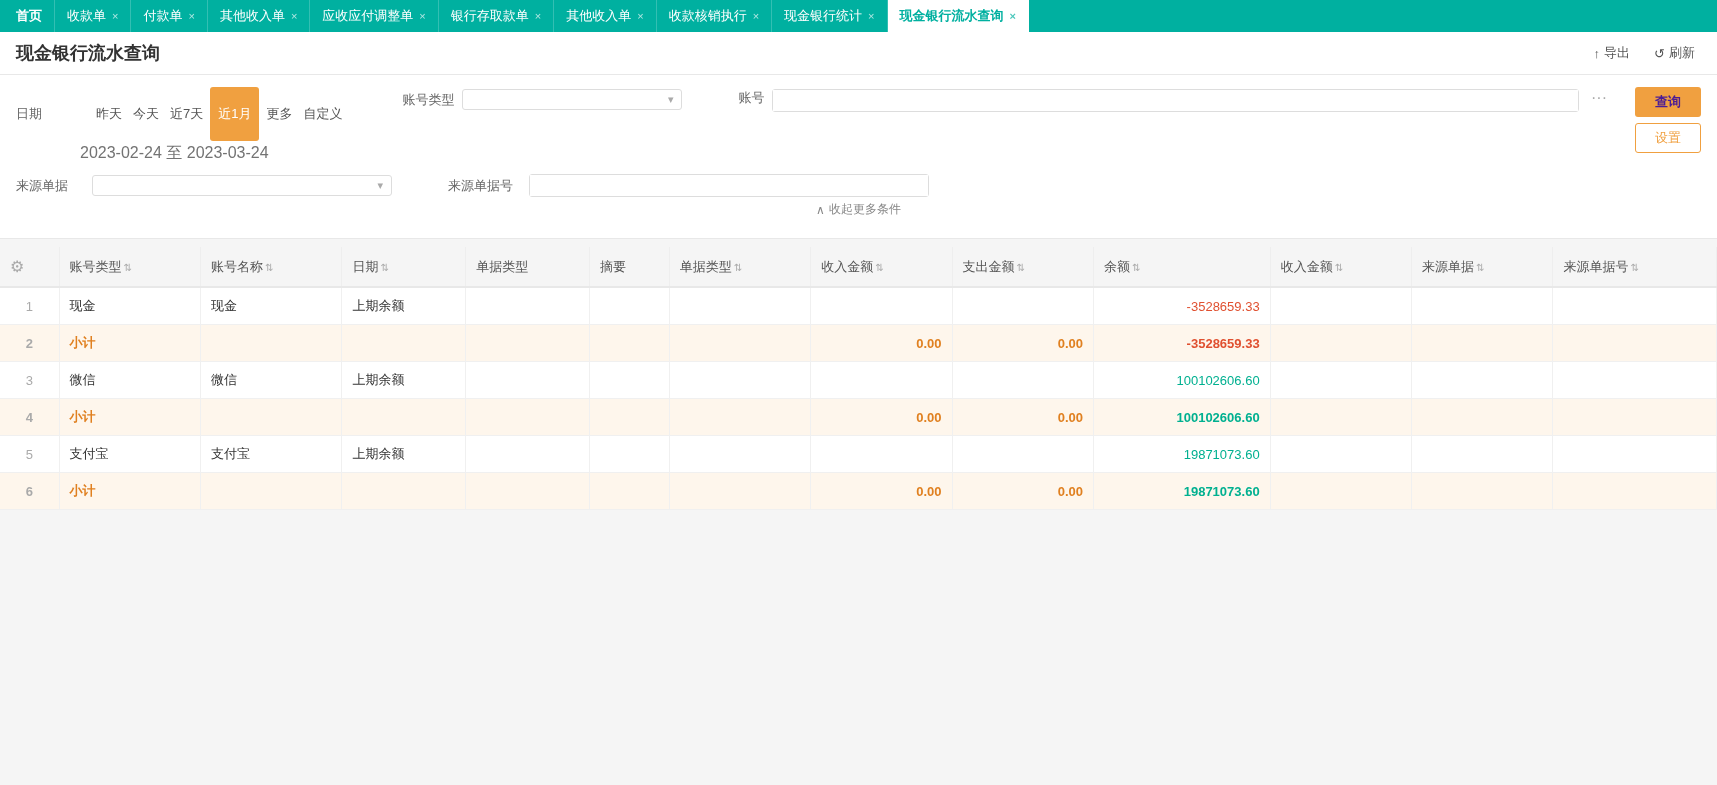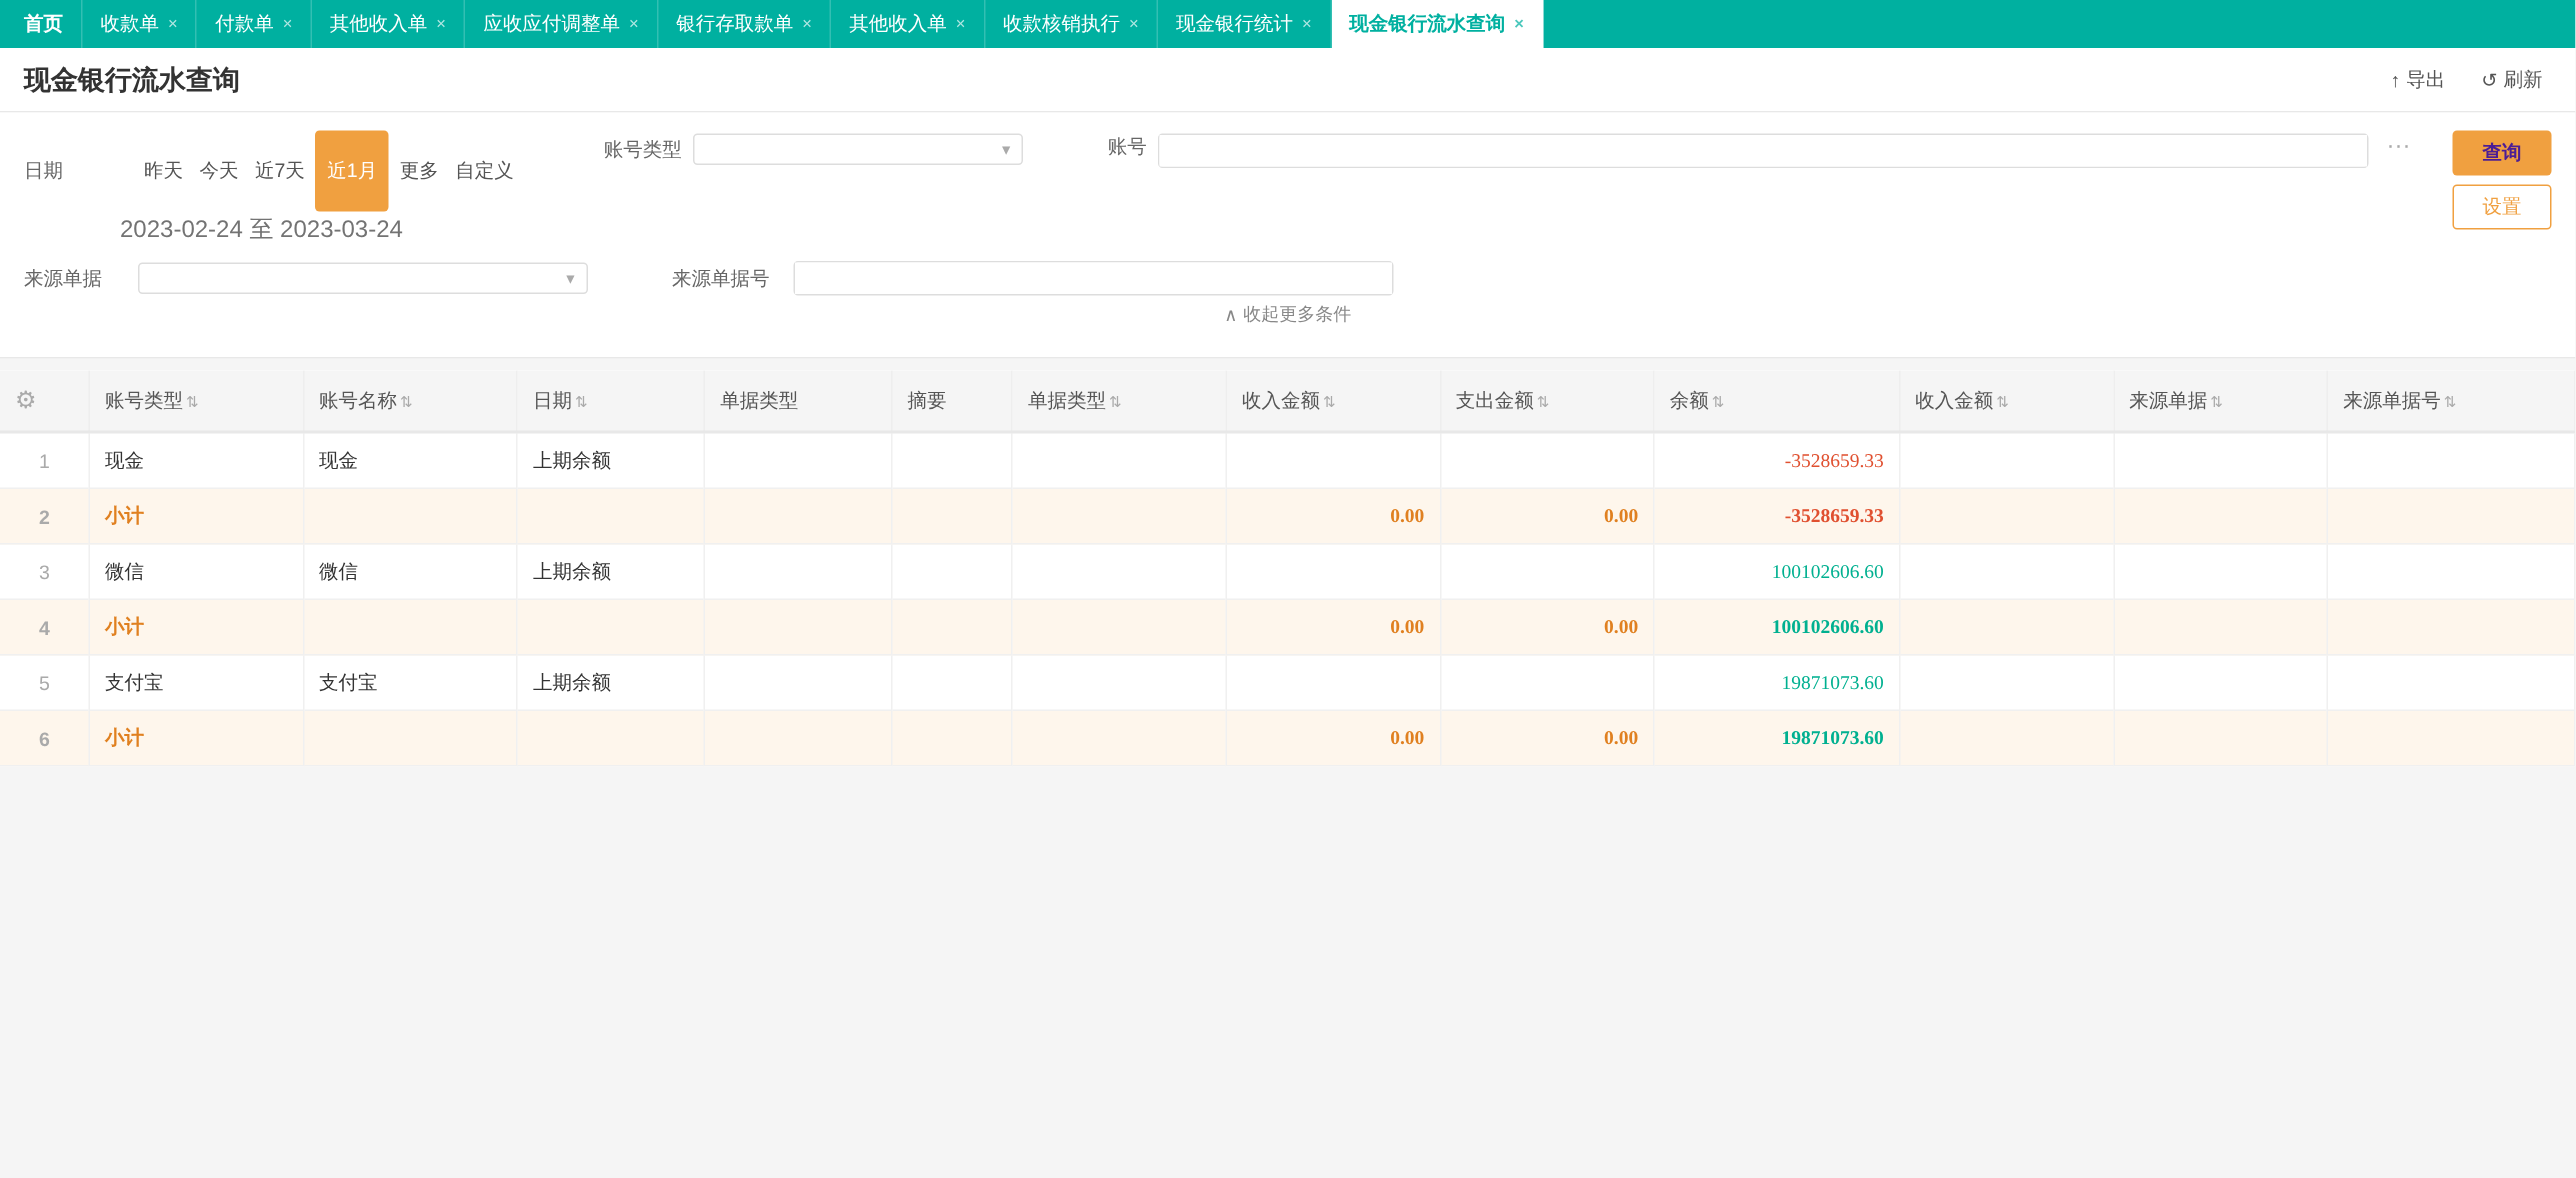--- a/index.html
+++ b/index.html
@@ -218,21 +218,21 @@
       background: #fef6ec;
       color: #e08020;
       font-weight: bold;
     }
     tbody td {
       padding: 9px 10px;
       color: #333;
       white-space: nowrap;
       border-right: 1px solid #f0f0f0;
     }
-    tbody td.num { text-align: right; font-family: Liberation Serif, serif; }
+    tbody td.num { text-align: right; }
 
     .settings-gear {
       color: #aaa;
       font-size: 16px;
       cursor: pointer;
     }
 
     .filter-row-2 {
       display: flex;
       align-items: center;

